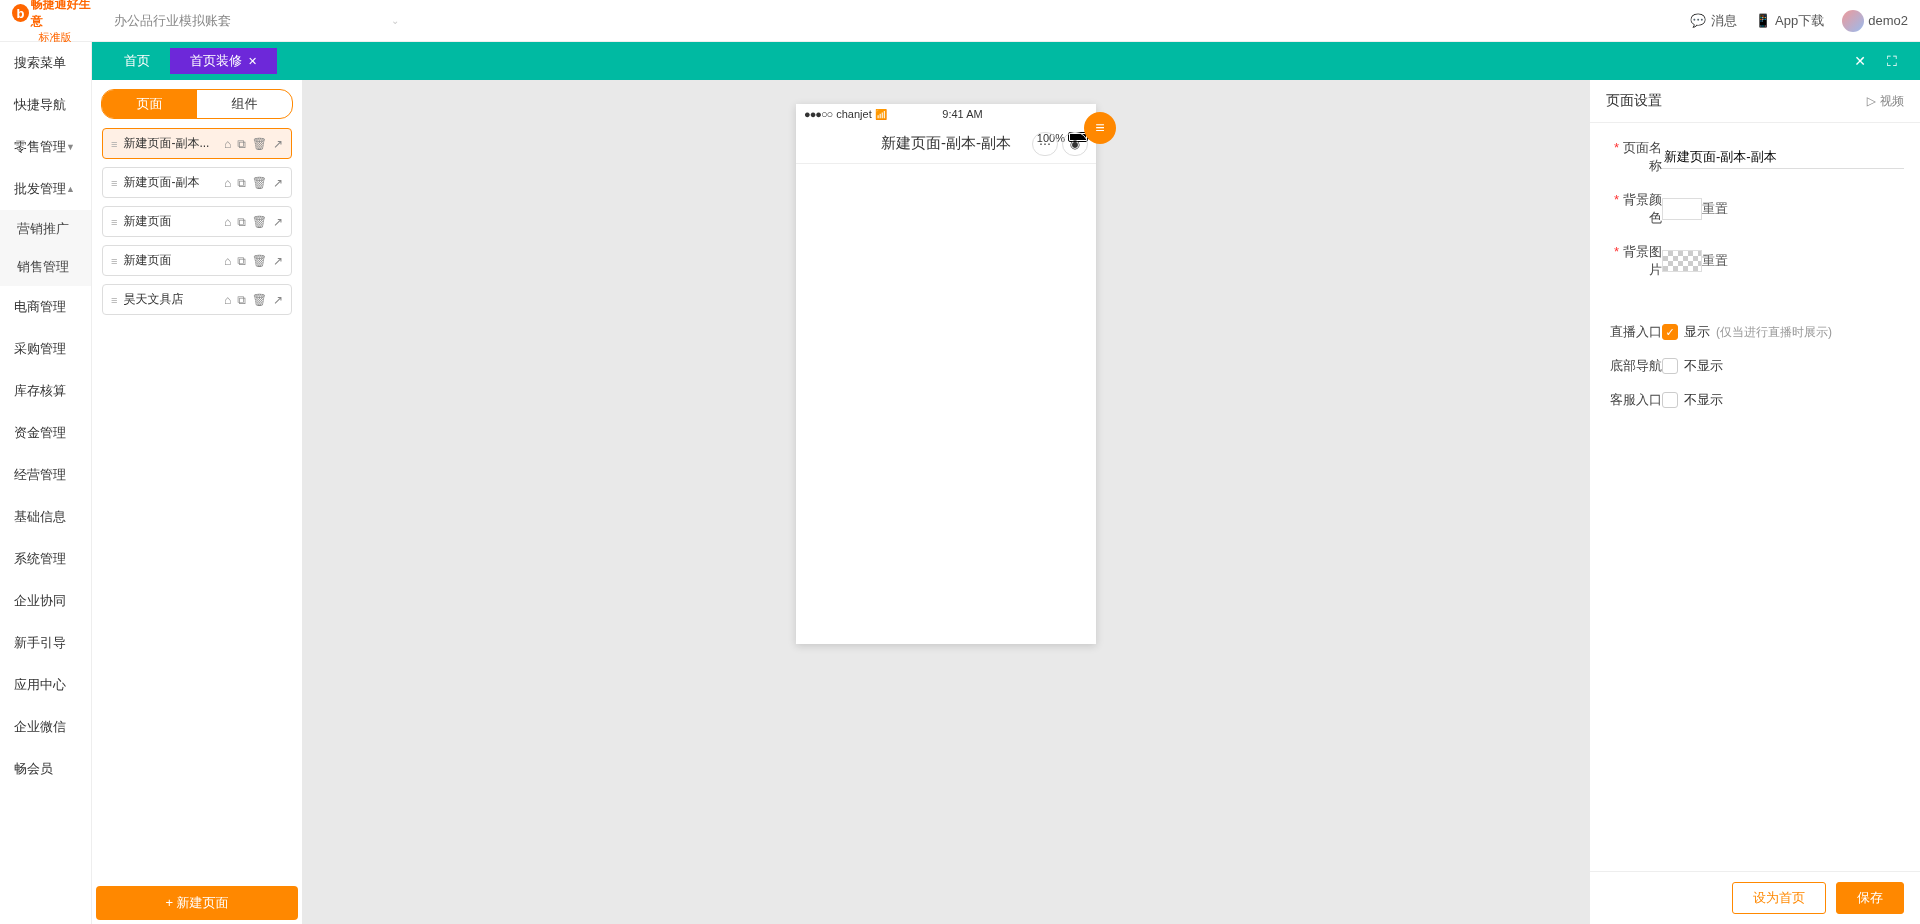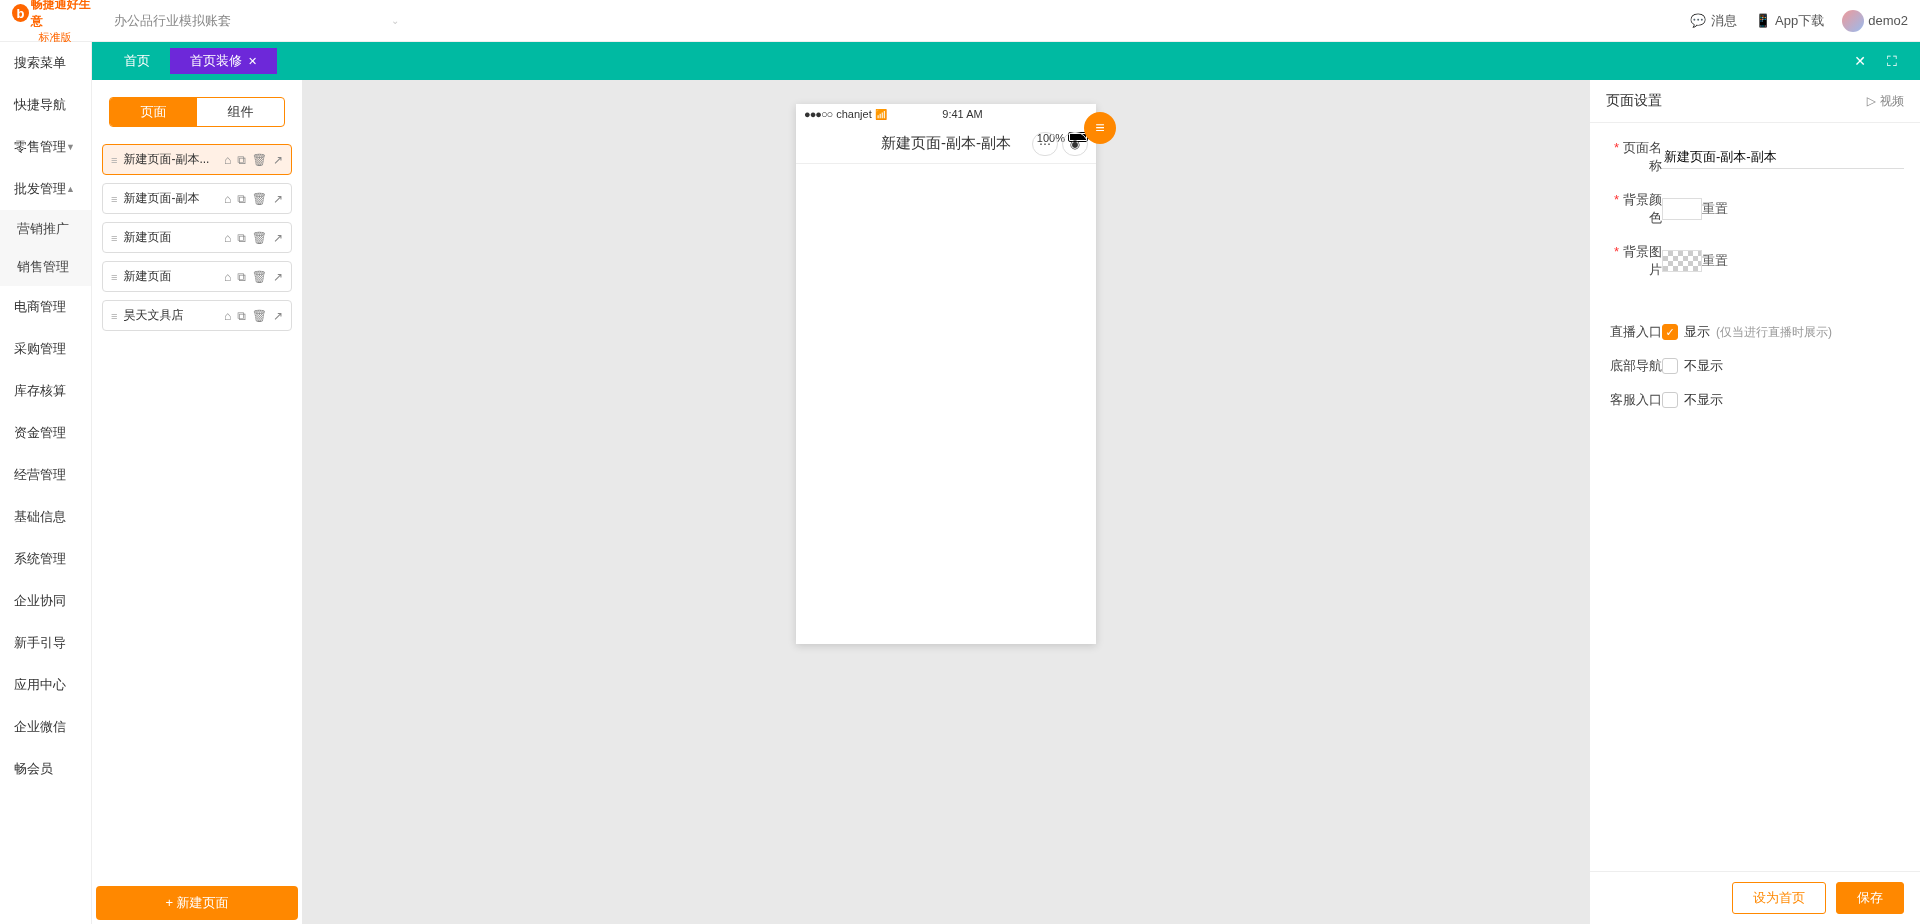--- a/index.html
+++ b/index.html
@@ -21,21 +21,21 @@
 .tri { font-size:9px; color:#888; }
 .content { flex:1; display:flex; flex-direction:column; }
 .tabbar { height:38px; background:#00baa2; display:flex; align-items:center; padding:0 12px; color:#fff; }
 .tab { padding:0 20px; height:26px; display:flex; align-items:center; gap:6px; cursor:pointer; font-size:13px; }
 .tab.act { background:#6d28d9; }
 .tab-x { font-size:11px; }
 .tabbar-sp { flex:1; }
 .tabbar-ic { width:32px; text-align:center; cursor:pointer; font-size:14px; }
 .work { flex:1; display:flex; background:#e9e9e9; position:relative; }
 .left-panel { width:210px; background:#fff; display:flex; flex-direction:column; }
-.seg { display:flex; border:1px solid #f80; border-radius:4px; margin:17px; overflow:hidden; }
+.seg { display:flex; border:1px solid #f80; border-radius:13px; margin:9px; overflow:hidden; }
 .seg-btn { flex:1; text-align:center; padding:5px 0; font-size:13px; cursor:pointer; }
 .seg-btn.act { background:#f80; color:#fff; }
 .plist { padding:0 10px; flex:1; }
 .prow { display:flex; align-items:center; border:1px solid #ddd; border-radius:4px; padding:6px 8px; margin-bottom:8px; gap:6px; font-size:12px; cursor:pointer; }
 .prow.sel { border:1px solid #f80; background:#fff0e5; }
 .drag-ic { color:#aaa; font-size:11px; }
 .pname { flex:1; white-space:nowrap; overflow:hidden; text-overflow:ellipsis; }
 .pico { color:#888; font-size:12px; cursor:pointer; }
 .newbtn { margin:4px; padding:8px; background:#f80; color:#fff; text-align:center; border-radius:4px; cursor:pointer; font-size:13px; }
 .canvas { flex:1; display:flex; align-items:flex-start; justify-content:center; padding:24px; position:relative; }

